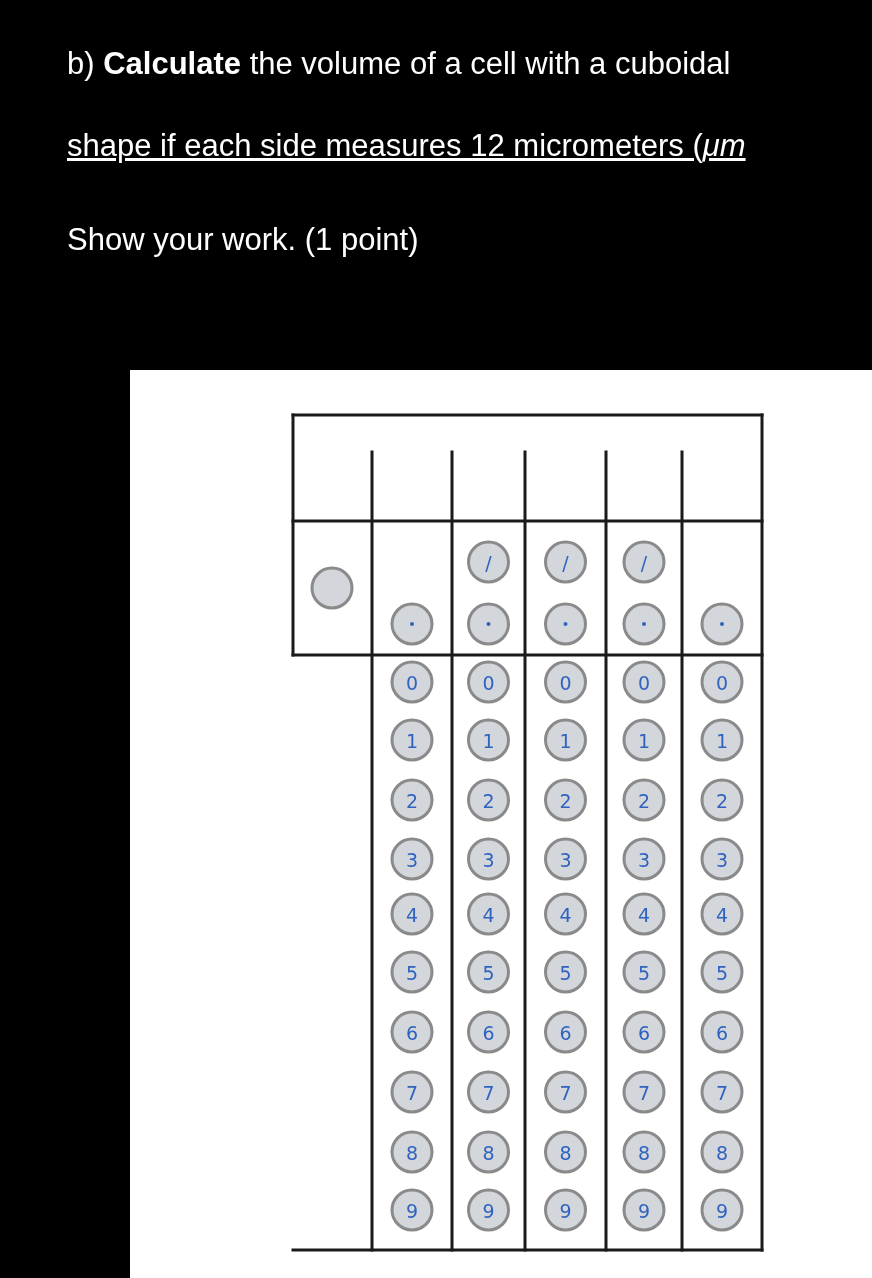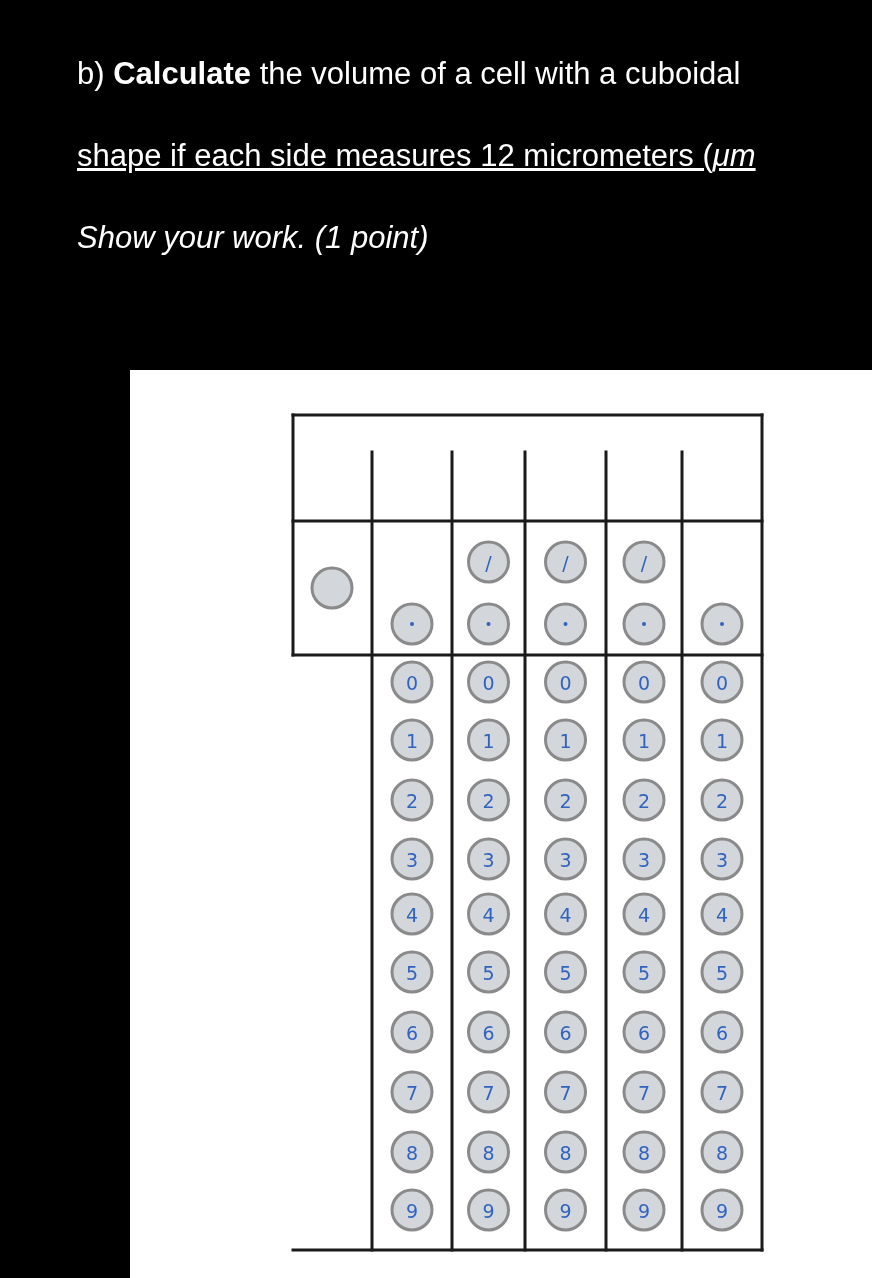--- a/index.html
+++ b/index.html
@@ -14,27 +14,27 @@
       overflow: hidden;
       font-family: "Liberation Sans", sans-serif;
     }
     .q-line {
       position: absolute;
       left: 65px;
       color: #ffffff;
       font-size: 31px;
       line-height: 36px;
       white-space: nowrap;
-      margin: 12px;
+      margin: 2px;
     }
     .q-line b { font-weight: bold; }
     .q-line i { font-style: italic; }
     #line1 { top: 44px; }
     #line2 { top: 126px; text-decoration: underline; }
-    #line3 { top: 208px; font-style: italic; }
+    #line3 { top: 220px; }
 
     #panel {
       position: absolute;
       left: 130px;
       top: 370px;
       width: 742px;
       height: 908px;
       background: #ffffff;
     }
     #grid {

